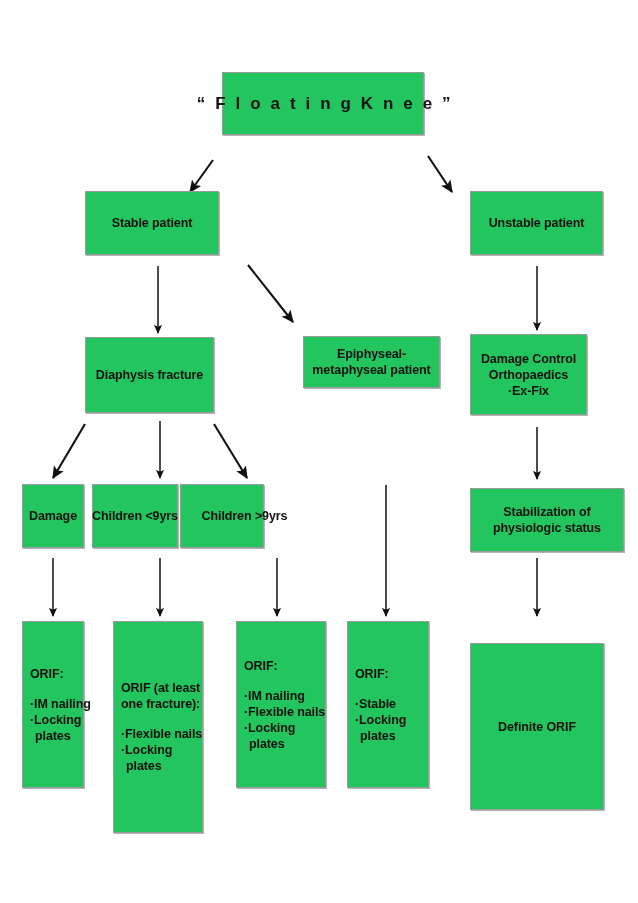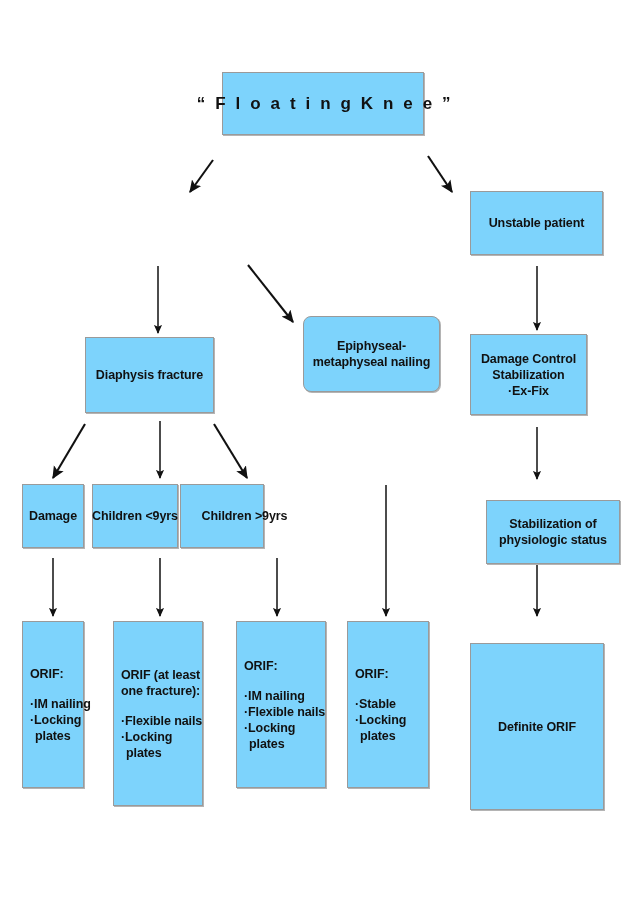--- a/index.html
+++ b/index.html
@@ -13,21 +13,21 @@
   #canvas {
     position: relative;
     width: 638px;
     height: 903px;
     background: #ffffff;
     overflow: hidden;
   }
   .node {
     position: absolute;
     box-sizing: border-box;
-    background: #7dd3fc;
+    background: #22c55e;
     border: 1px solid #9a9a9a;
     box-shadow: 1px 1px 0 0 #b4b4b4;
     color: #111111;
     display: flex;
     flex-direction: column;
     justify-content: center;
     font-family: "Liberation Sans", sans-serif;
     font-weight: 700;
     font-size: 12.5px;
     line-height: 1.28;
@@ -53,30 +53,30 @@
     font-size: 17px;
     font-weight: 700;
     letter-spacing: 2.6px;
     padding-left: 4px;
   }
 
   #stable-node   { left: 85px;  top: 191px; width: 134px; height: 64px; }
   #unstable-node { left: 470px; top: 191px; width: 133px; height: 64px; }
 
   #diaphysis-node  { left: 85px;  top: 337px; width: 129px; height: 76px; }
-  #epiphyseal-node { left: 303px; top: 316px; width: 137px; height: 76px; border-radius: 8px; }
+  #epiphyseal-node { left: 303px; top: 336px; width: 137px; height: 52px; }
   #dco-node        { left: 470px; top: 334px; width: 117px; height: 81px; }
 
   #adults-node     { left: 22px;  top: 484px; width: 62px;  height: 64px; }
   #children-lt9    { left: 92px;  top: 484px; width: 86px;  height: 64px; }
   #children-gt9    { left: 180px; top: 484px; width: 84px;  height: 64px; padding-left: 45px; }
-  #stabilization   { left: 470px; top: 500px; width: 134px; height: 64px; margin-left: 16px; }
+  #stabilization   { left: 470px; top: 488px; width: 154px; height: 64px; }
 
   #orif-adults     { left: 22px;  top: 621px; width: 62px;  height: 167px; }
-  #orif-children9  { left: 113px; top: 621px; width: 90px;  height: 185px; }
+  #orif-children9  { left: 113px; top: 621px; width: 90px;  height: 212px; }
   #orif-children-o { left: 236px; top: 621px; width: 90px;  height: 167px; }
   #orif-epi        { left: 347px; top: 621px; width: 82px;  height: 167px; }
   #definite-orif   { left: 470px; top: 643px; width: 134px; height: 167px; }
 
   svg#edges {
     position: absolute;
     left: 0; top: 0;
     width: 638px; height: 903px;
     pointer-events: none;
   }
@@ -119,37 +119,40 @@
 
     <line x1="386" y1="485" x2="386" y2="616" stroke="#111111" stroke-width="1.5" marker-end="url(#arrowhead)"></line>
 
     <line x1="537" y1="558" x2="537" y2="616" stroke="#111111" stroke-width="1.5" marker-end="url(#arrowhead)"></line>
   </svg>
 
   <div class="node center" id="title-node">
     <span class="line">“ F l o a t i n g  K n e e ”</span>
   </div>
 
+  <div class="node center" id="stable-node">
+    <span class="line">Stable patient</span>
+  </div>
 
   <div class="node center" id="unstable-node">
     <span class="line">Unstable patient</span>
   </div>
 
   <div class="node center" id="diaphysis-node">
     <span class="line">Diaphysis fracture</span>
   </div>
 
   <div class="node center" id="epiphyseal-node">
     <span class="line">Epiphyseal-</span>
-    <span class="line">metaphyseal nailing</span>
+    <span class="line">metaphyseal patient</span>
   </div>
 
   <div class="node center" id="dco-node">
     <span class="line">Damage Control</span>
-    <span class="line">Stabilization</span>
+    <span class="line">Orthopaedics</span>
     <span class="line">·Ex-Fix</span>
   </div>
 
   <div class="node center" id="adults-node">
     <span class="line">Damage</span>
   </div>
 
   <div class="node center" id="children-lt9">
     <span class="line">Children &lt;9yrs</span>
   </div>

